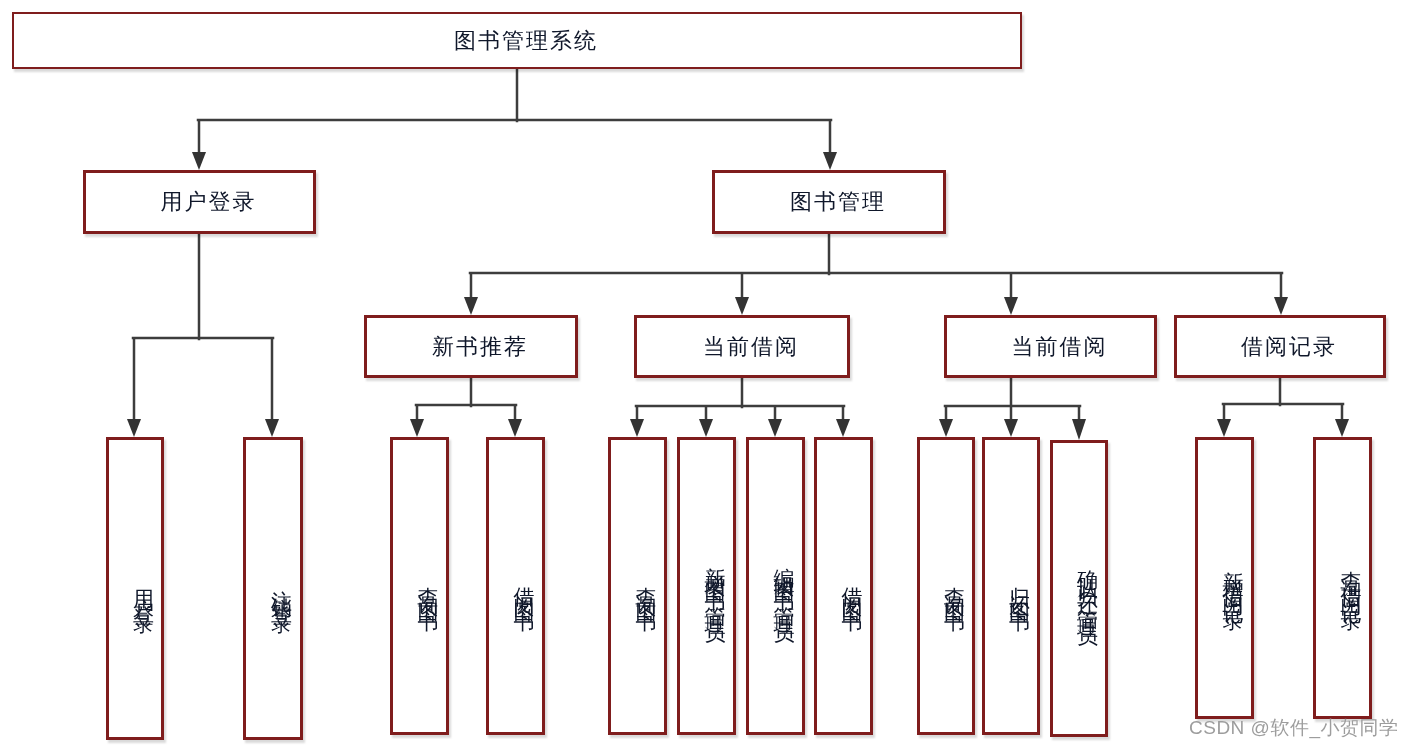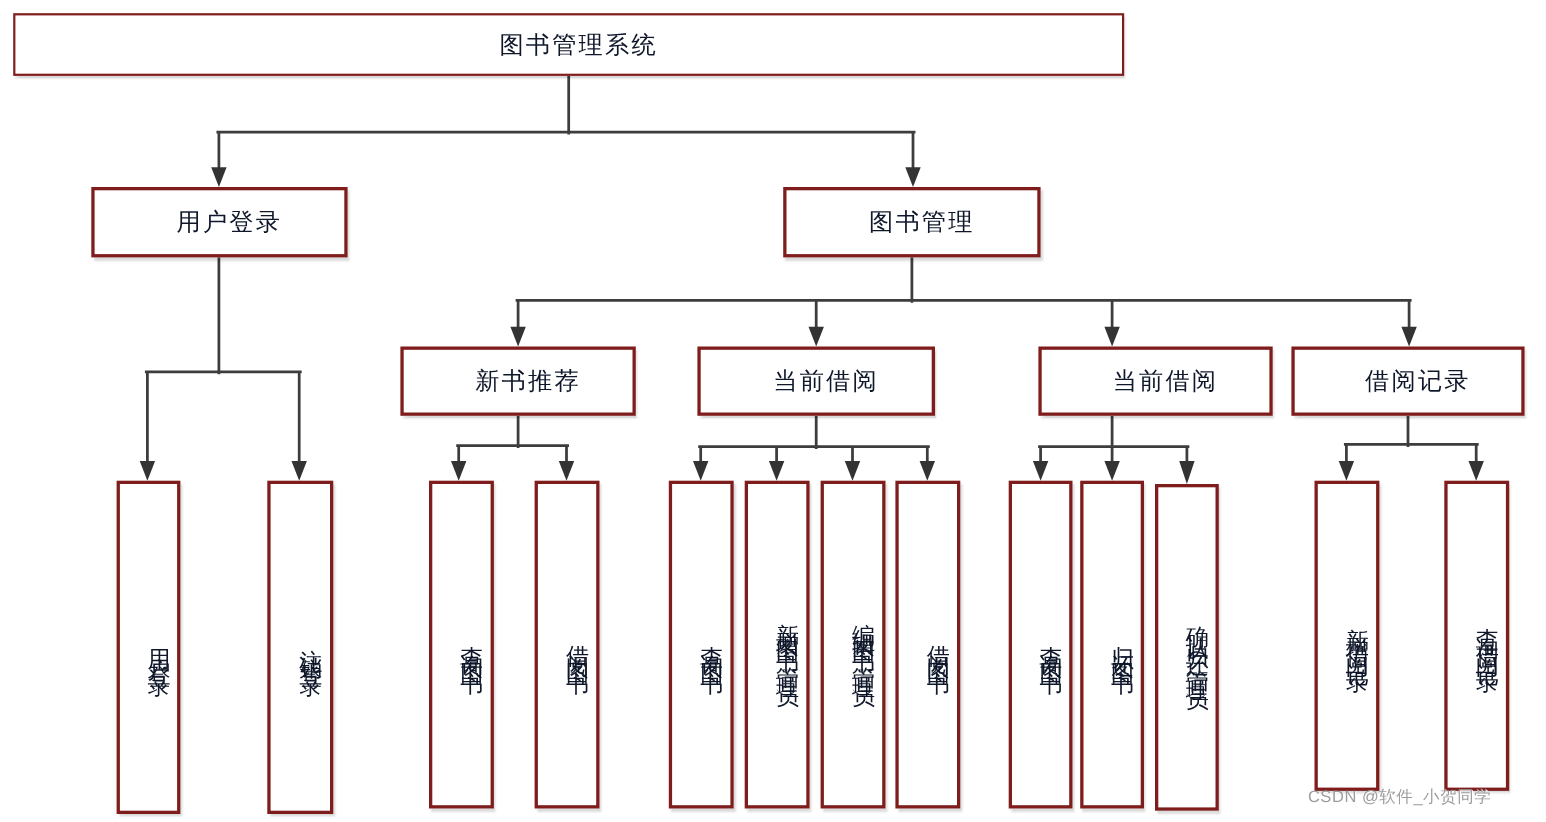--- a/index.html
+++ b/index.html
@@ -36,21 +36,21 @@
   .lf6  { left:677px;  top:437px; width:59px; height:298px; }
   .lf7  { left:746px;  top:437px; width:59px; height:298px; }
   .lf8  { left:814px;  top:437px; width:59px; height:298px; }
   .lf9  { left:917px;  top:437px; width:58px; height:298px; }
   .lf10 { left:982px;  top:437px; width:58px; height:298px; }
   .lf11 { left:1050px; top:440px; width:58px; height:297px; }
   .lf12 { left:1195px; top:437px; width:59px; height:282px; }
   .lf13 { left:1313px; top:437px; width:59px; height:282px; }
   .watermark {
     position:absolute; left:1189px; top:715px;
-    font-size:15px; color:#9d9d9d; letter-spacing:0.5px; white-space:nowrap;
+    font-size:19px; color:#9d9d9d; letter-spacing:0.5px; white-space:nowrap;
     text-shadow:1px 1px 0 #ffffff;
   }
 </style>
 </head>
 <body>
 
 <div class="canvas">
 
   <svg class="wires" viewBox="0 0 1405 747" xmlns="http://www.w3.org/2000/svg">
     <path fill="none" stroke="#3d3d3d" stroke-width="2.5" stroke-linecap="square" d="

